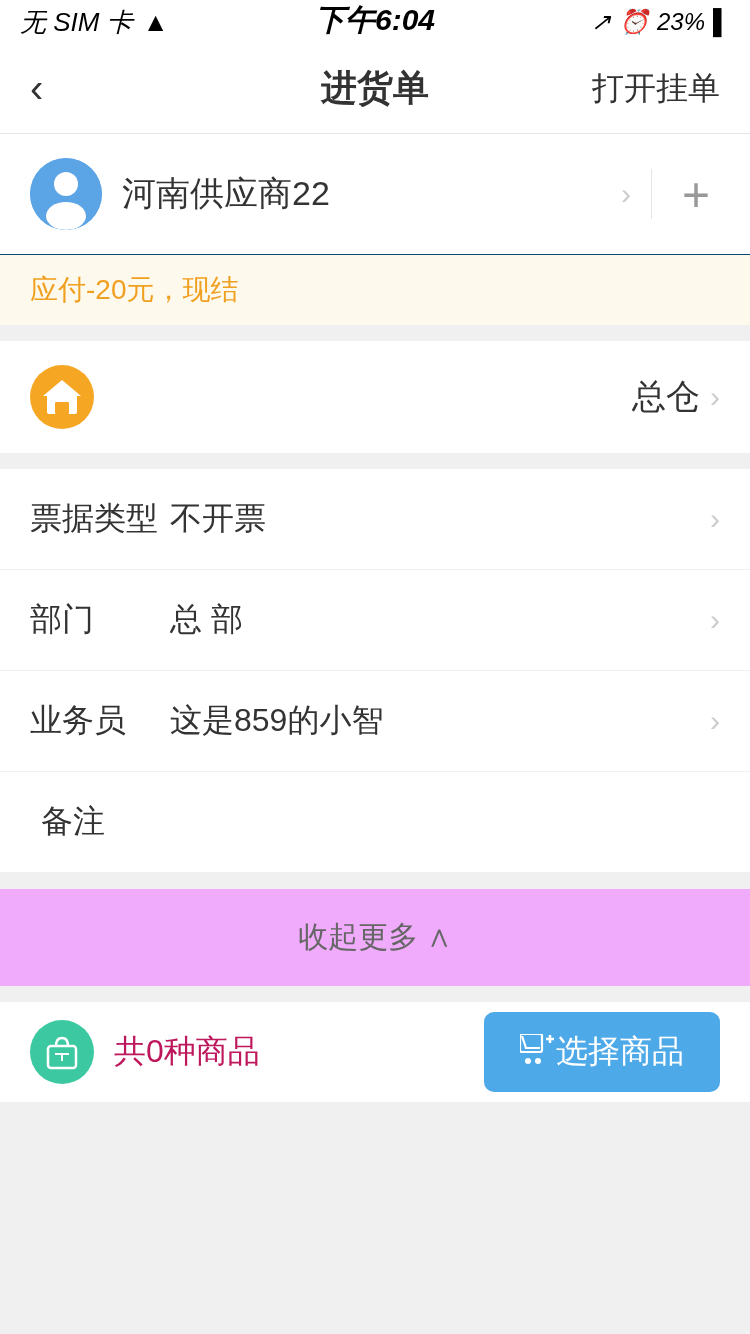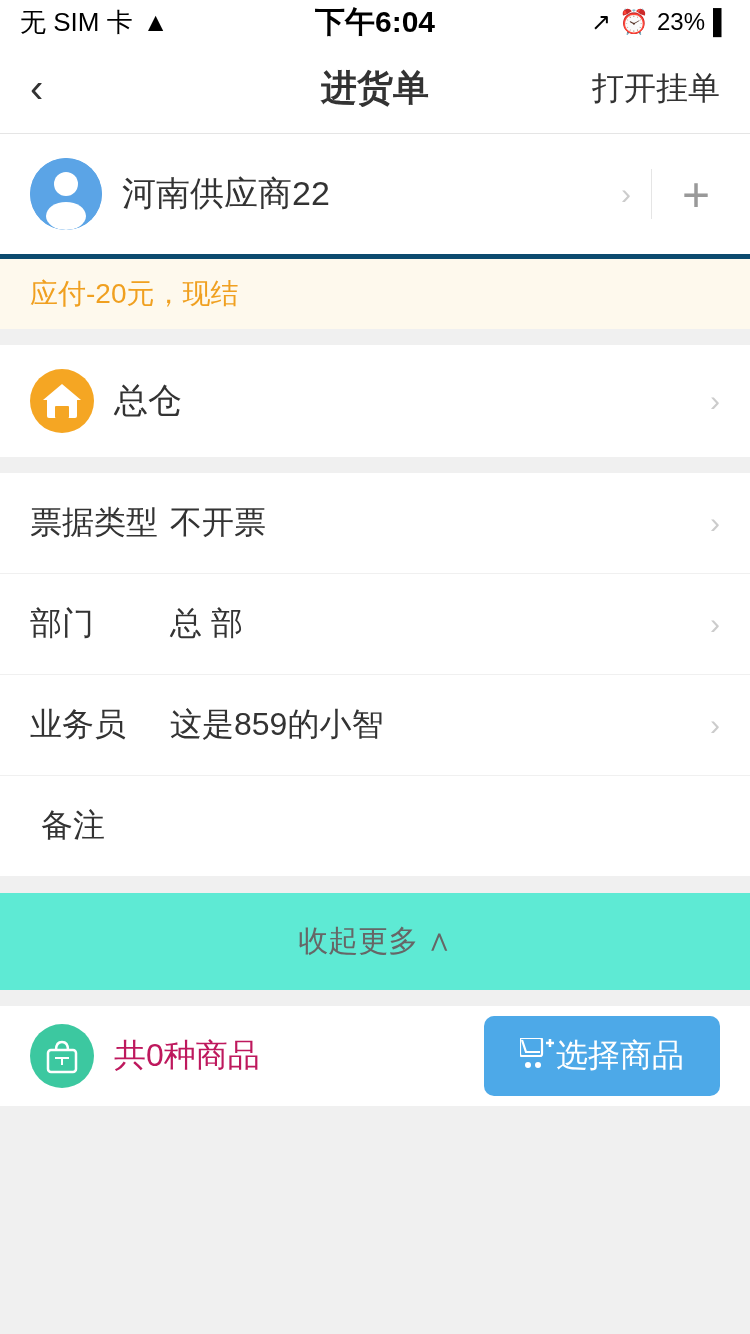--- a/index.html
+++ b/index.html
@@ -11,25 +11,25 @@
       background: #f0f0f0;
       font-size: 32px;
     }
 
     
     .status-bar {
       width: 100%;
       height: 44px;
       background: #fff;
       display: flex;
-      align-items: center;
       justify-content: space-between;
       padding: 0 20px;
       font-size: 26px;
       font-weight: 500;
+      font-style: italic;
     }
     .status-left {
       display: flex;
       align-items: center;
       gap: 10px;
       font-size: 26px;
     }
     .status-center {
       font-size: 30px;
       font-weight: 600;
@@ -85,21 +85,21 @@
       background: #fff;
       margin-bottom: 16px;
     }
 
     
     .supplier-row {
       display: flex;
       align-items: center;
       padding: 24px 30px;
       background: #fff;
-      border-bottom: 5px solid #0c4a6e;
+      border-bottom: 1px solid #0c4a6e;
     }
     .supplier-avatar {
       width: 72px;
       height: 72px;
       border-radius: 50%;
       background: #5ba4e6;
       display: flex;
       align-items: center;
       justify-content: center;
       margin-right: 20px;
@@ -154,20 +154,21 @@
       align-items: center;
       justify-content: center;
       margin-right: 20px;
       flex-shrink: 0;
       font-size: 34px;
     }
     .warehouse-name {
       flex: 1;
       font-size: 34px;
       color: #333;
+      text-align: right;
     }
 
     
     .form-section {
       background: #fff;
       margin-top: 16px;
     }
     .form-row {
       display: flex;
       align-items: center;
@@ -198,21 +199,21 @@
     .form-chevron {
       color: #ccc;
       font-size: 30px;
       margin-left: 10px;
     }
 
     
     .collapse-btn {
       text-align: center;
       padding: 28px 48px;
-      background: #5eead4;
+      background: #f0abfc;
       margin-top: 16px;
       font-size: 30px;
       color: #666;
       cursor: pointer;
       border-top: 1px solid #f0f0f0;
     }
 
     
     .bottom-bar {
       display: flex;

